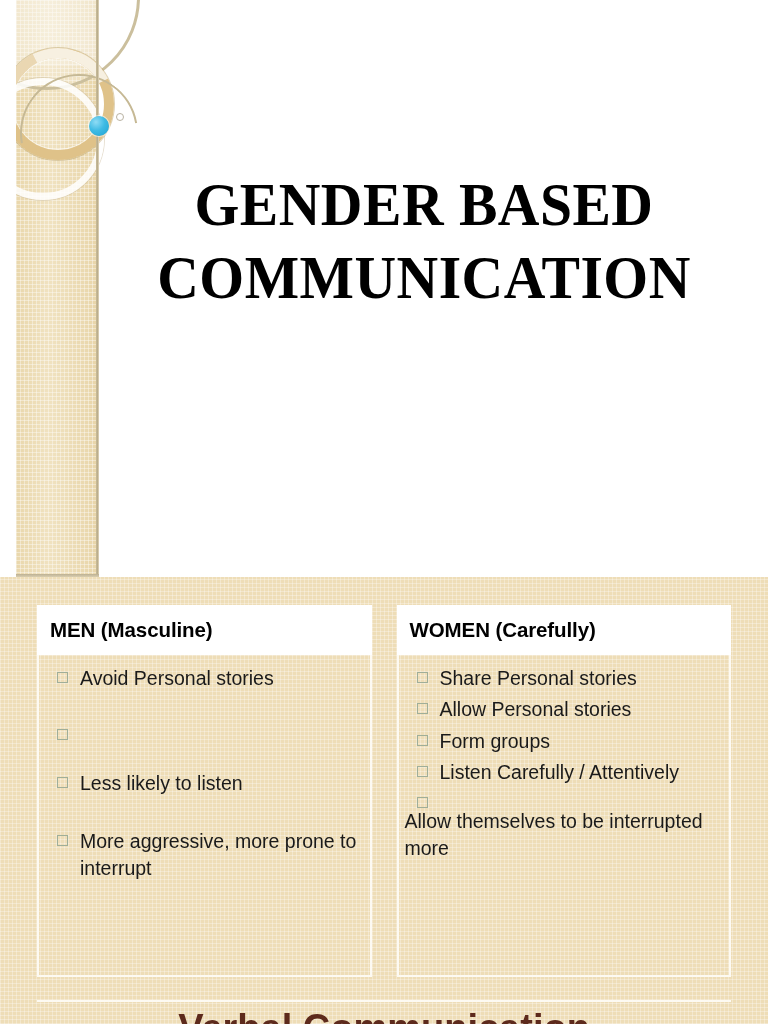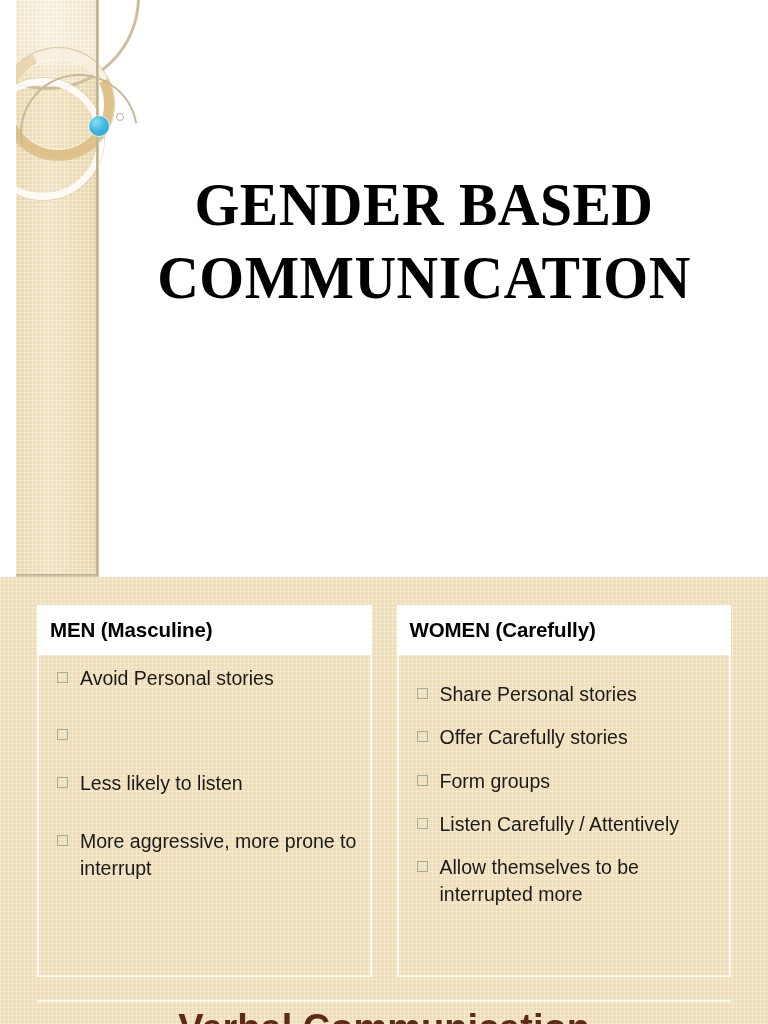--- a/index.html
+++ b/index.html
@@ -260,22 +260,22 @@
   .bullet-item {
     display: flex;
     align-items: flex-start;
     color: #1a1a1a;
     font-size: 19.5px;
     line-height: 1.40;
   }
 
   .col-men .bullet-item { margin-bottom: 30px; }
   .col-men .bullet-item:last-child { margin-bottom: 3px; }
-  .col-women .bullet-item { margin-bottom: 4px; margin-top: 16px; }
-  .col-women .bullet-item:last-child { margin-bottom: 0; }
+  .col-women .bullet-item { margin-bottom: 4px; }
+  .col-women .bullet-item:last-child { margin-bottom: 0; flex-direction: column; }
 
   .bullet-glyph {
     flex: 0 0 auto;
     width: 11px;
     height: 11px;
     margin-top: 7px;
     margin-right: 12px;
     margin-left: 12px;
     border: 1px solid #9fae99;
     box-sizing: border-box;
@@ -366,21 +366,21 @@
       <div class="cmp-col col-women">
         <div class="cmp-head">WOMEN (Carefully)</div>
         <div class="cmp-body">
           <ul class="bullet-list">
             <li class="bullet-item">
               <span class="bullet-glyph"></span>
               <span class="bullet-text">Share  Personal stories</span>
             </li>
             <li class="bullet-item">
               <span class="bullet-glyph"></span>
-              <span class="bullet-text">Offer Carefully stories</span>
+              <span class="bullet-text">Allow Personal stories</span>
             </li>
             <li class="bullet-item">
               <span class="bullet-glyph"></span>
               <span class="bullet-text">Form groups</span>
             </li>
             <li class="bullet-item">
               <span class="bullet-glyph"></span>
               <span class="bullet-text">Listen Carefully / Attentively</span>
             </li>
             <li class="bullet-item">

